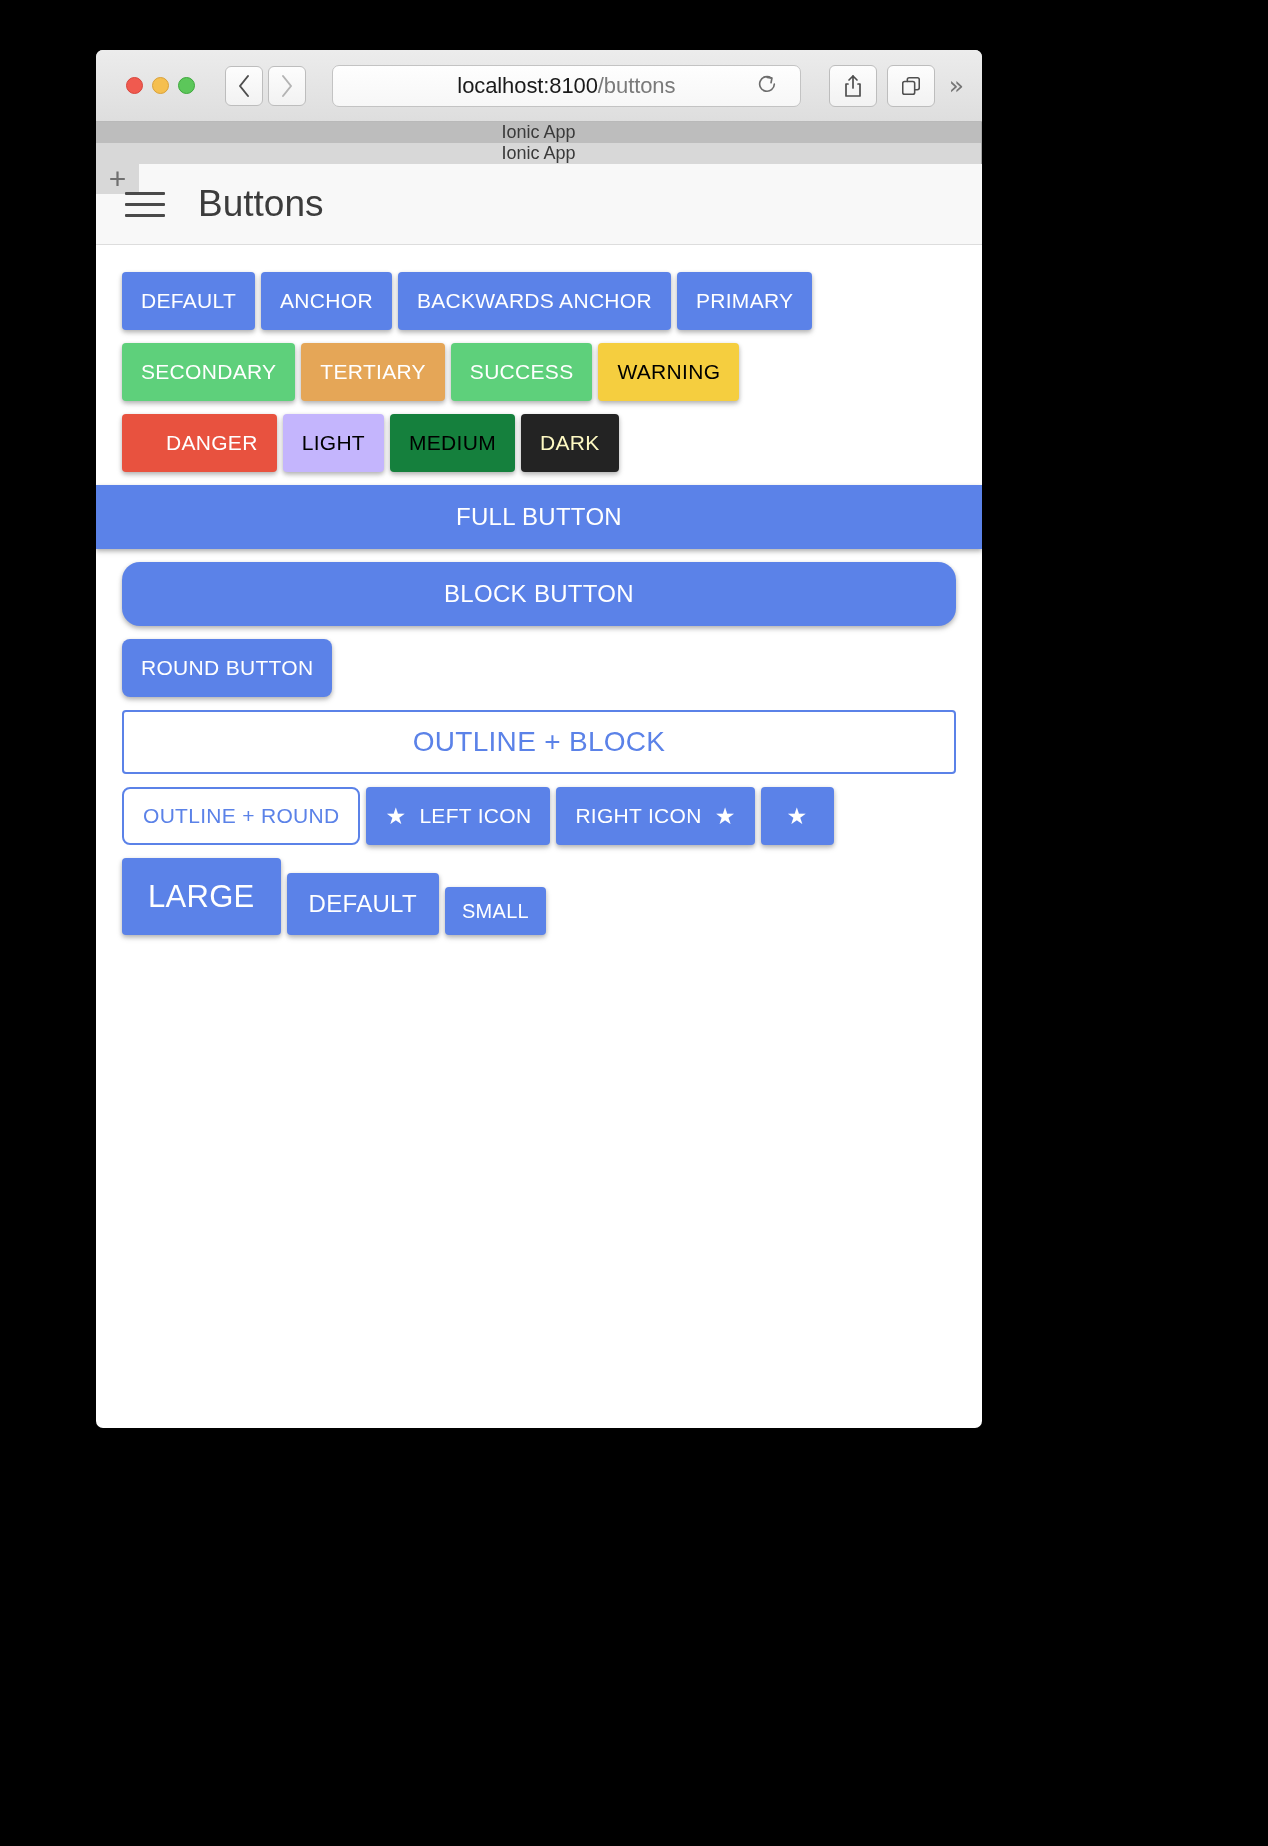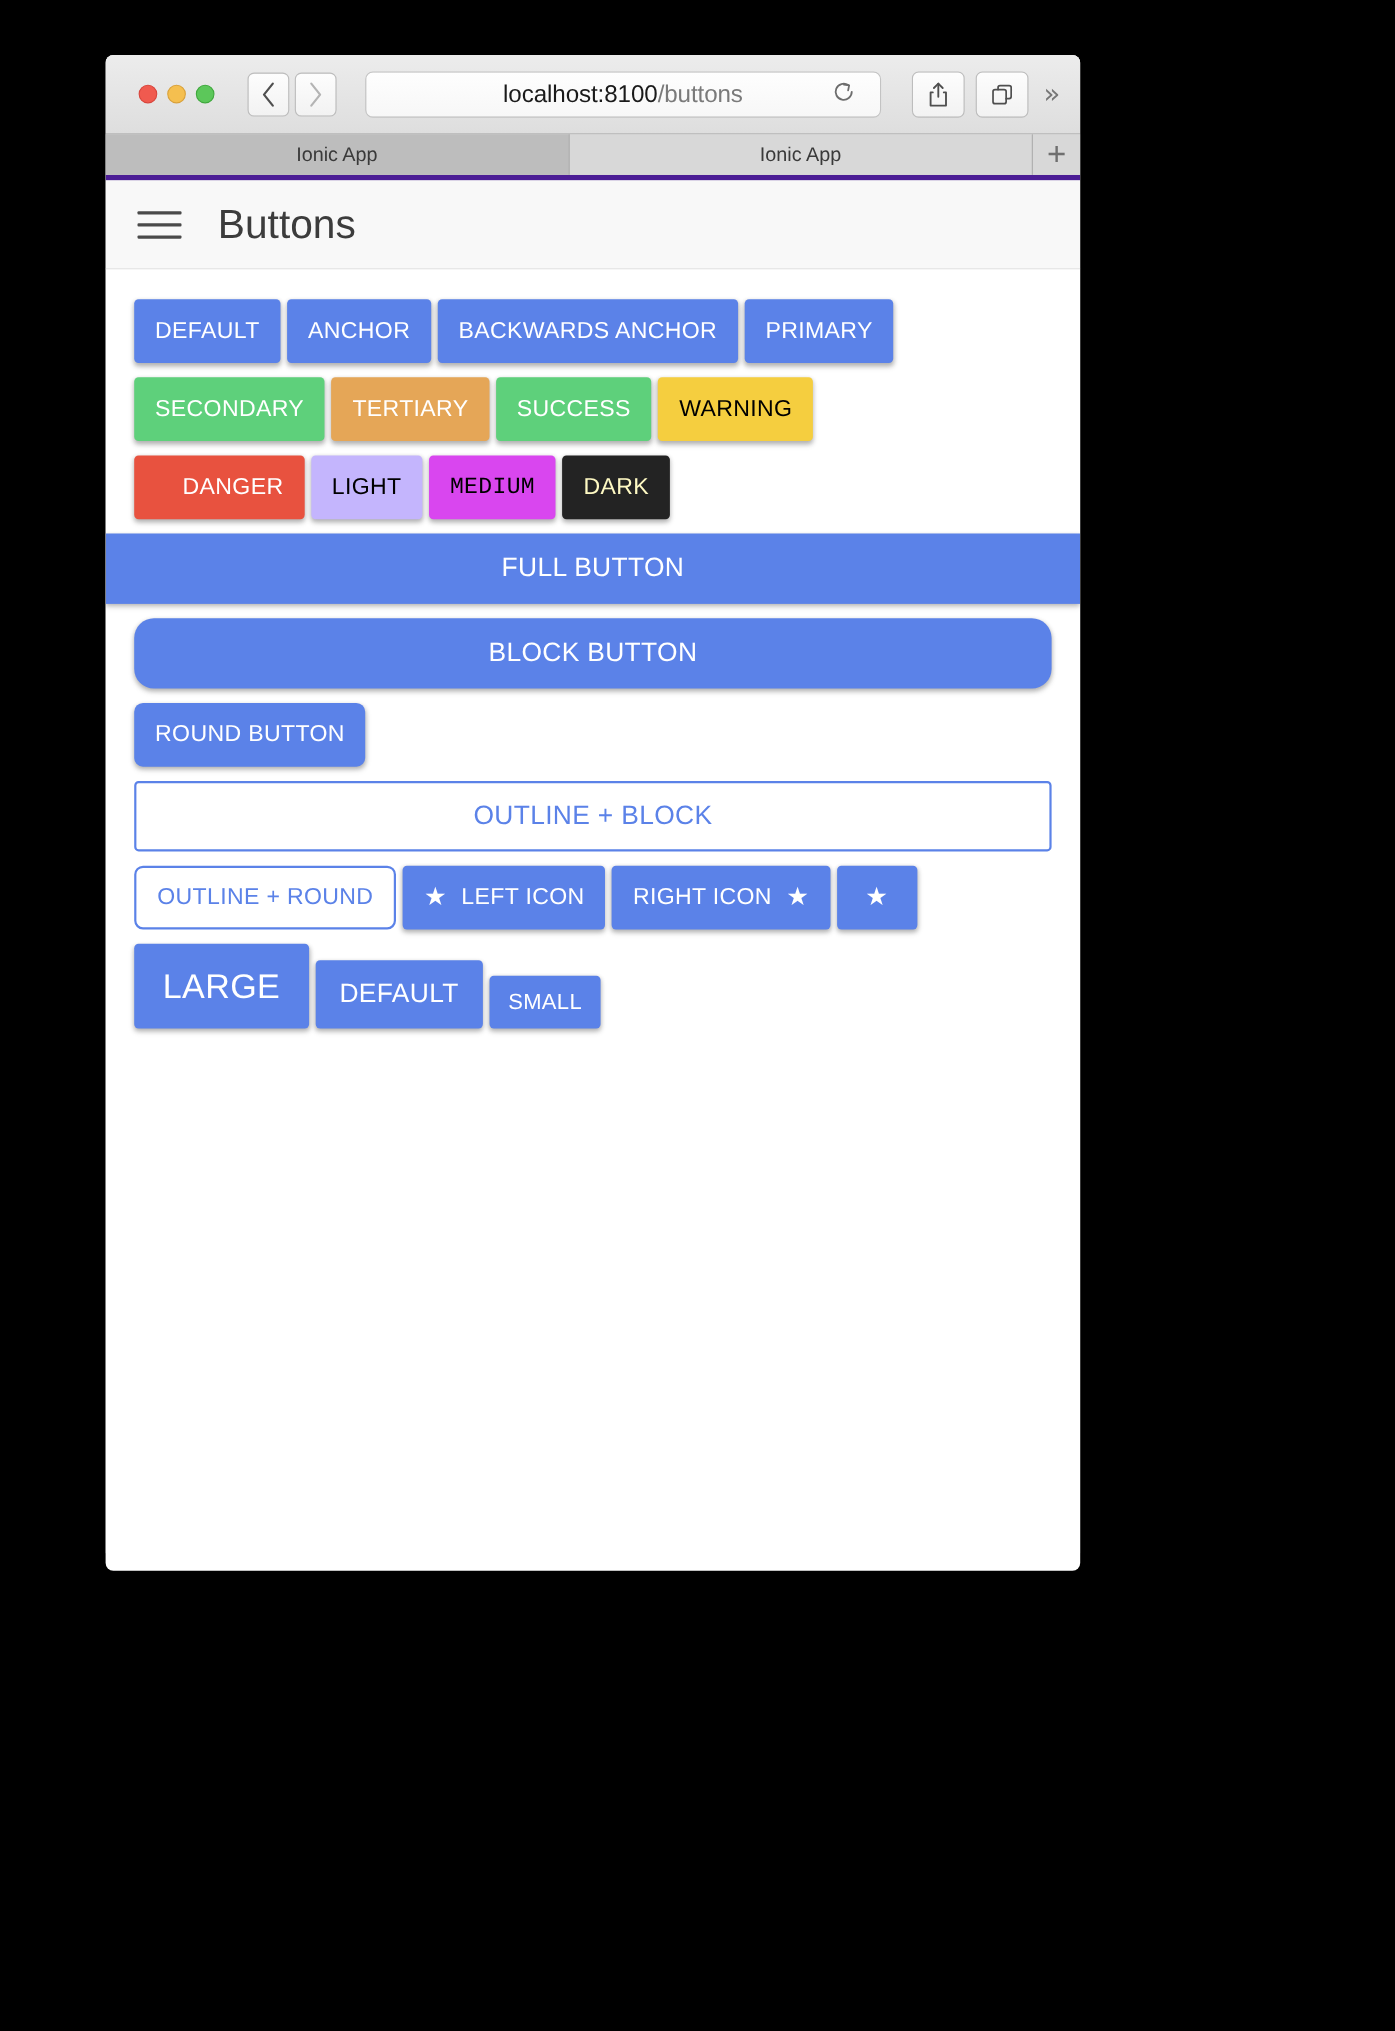--- a/index.html
+++ b/index.html
@@ -83,21 +83,22 @@
     margin-left: 4px;
     line-height: 1;
     font-family: "DejaVu Sans", sans-serif;
   }
 
   
   #tab-bar {
     height: 42px;
     display: flex;
     background: #d6d6d6;
-    border-bottom: 5px solid #4c1d95;
+    border-bottom: 1px solid #4c1d95;
+    flex-direction: column;
   }
   .tab {
     flex: 1;
     display: flex;
     align-items: center;
     justify-content: center;
     font-size: 18px;
     color: #3a3a3a;
     border-right: 1px solid #a9a9a9;
   }
@@ -167,21 +168,21 @@
     justify-content: center;
     white-space: nowrap;
     cursor: pointer;
   }
   .ibtn.secondary { background: #5ed07b; }
   .ibtn.tertiary  { background: #e5a657; }
   .ibtn.success   { background: #5ed07b; }
   .ibtn.warning   { background: #f5ce3f; color: #000000; }
   .ibtn.danger    { background: #e8523f; padding-left: 44px; }
   .ibtn.light     { background: #c4b5fd; color: #000000; }
-  .ibtn.medium    { background: #d946ef; color: #000000; font-family: Liberation Mono, monospace; }
+  .ibtn.medium    { background: #15803d; color: #000000; }
   .ibtn.dark      { background: #232323; color: #fef9c3; }
 
   .ibtn.full {
     width: 100%;
     margin: 5px 0;
     border-radius: 0;
     height: 64px;
     font-size: 24px;
   }
   .full-wrap { padding: 0; }
@@ -208,21 +209,21 @@
     border-radius: 0;
     border-left: none;
     border-right: none;
     height: 64px;
     font-size: 24px;
   }
   .ibtn.outline-block {
     width: 100%;
     margin: 5px 0;
     height: 64px;
-    font-size: 24px;
+    font-size: 28px;
     border-radius: 4px;
   }
   .ibtn.outline-round { border-radius: 8px; }
 
   .star { font-size: 23px; line-height: 1; font-family: "DejaVu Sans", sans-serif; }
   .star.left  { margin-right: 13px; }
   .star.right { margin-left: 13px; }
   .ibtn.icon-only { padding: 0 26px; }
 
   .ibtn.size-large   { font-size: 31px; height: 77px; padding: 0 26px; }

